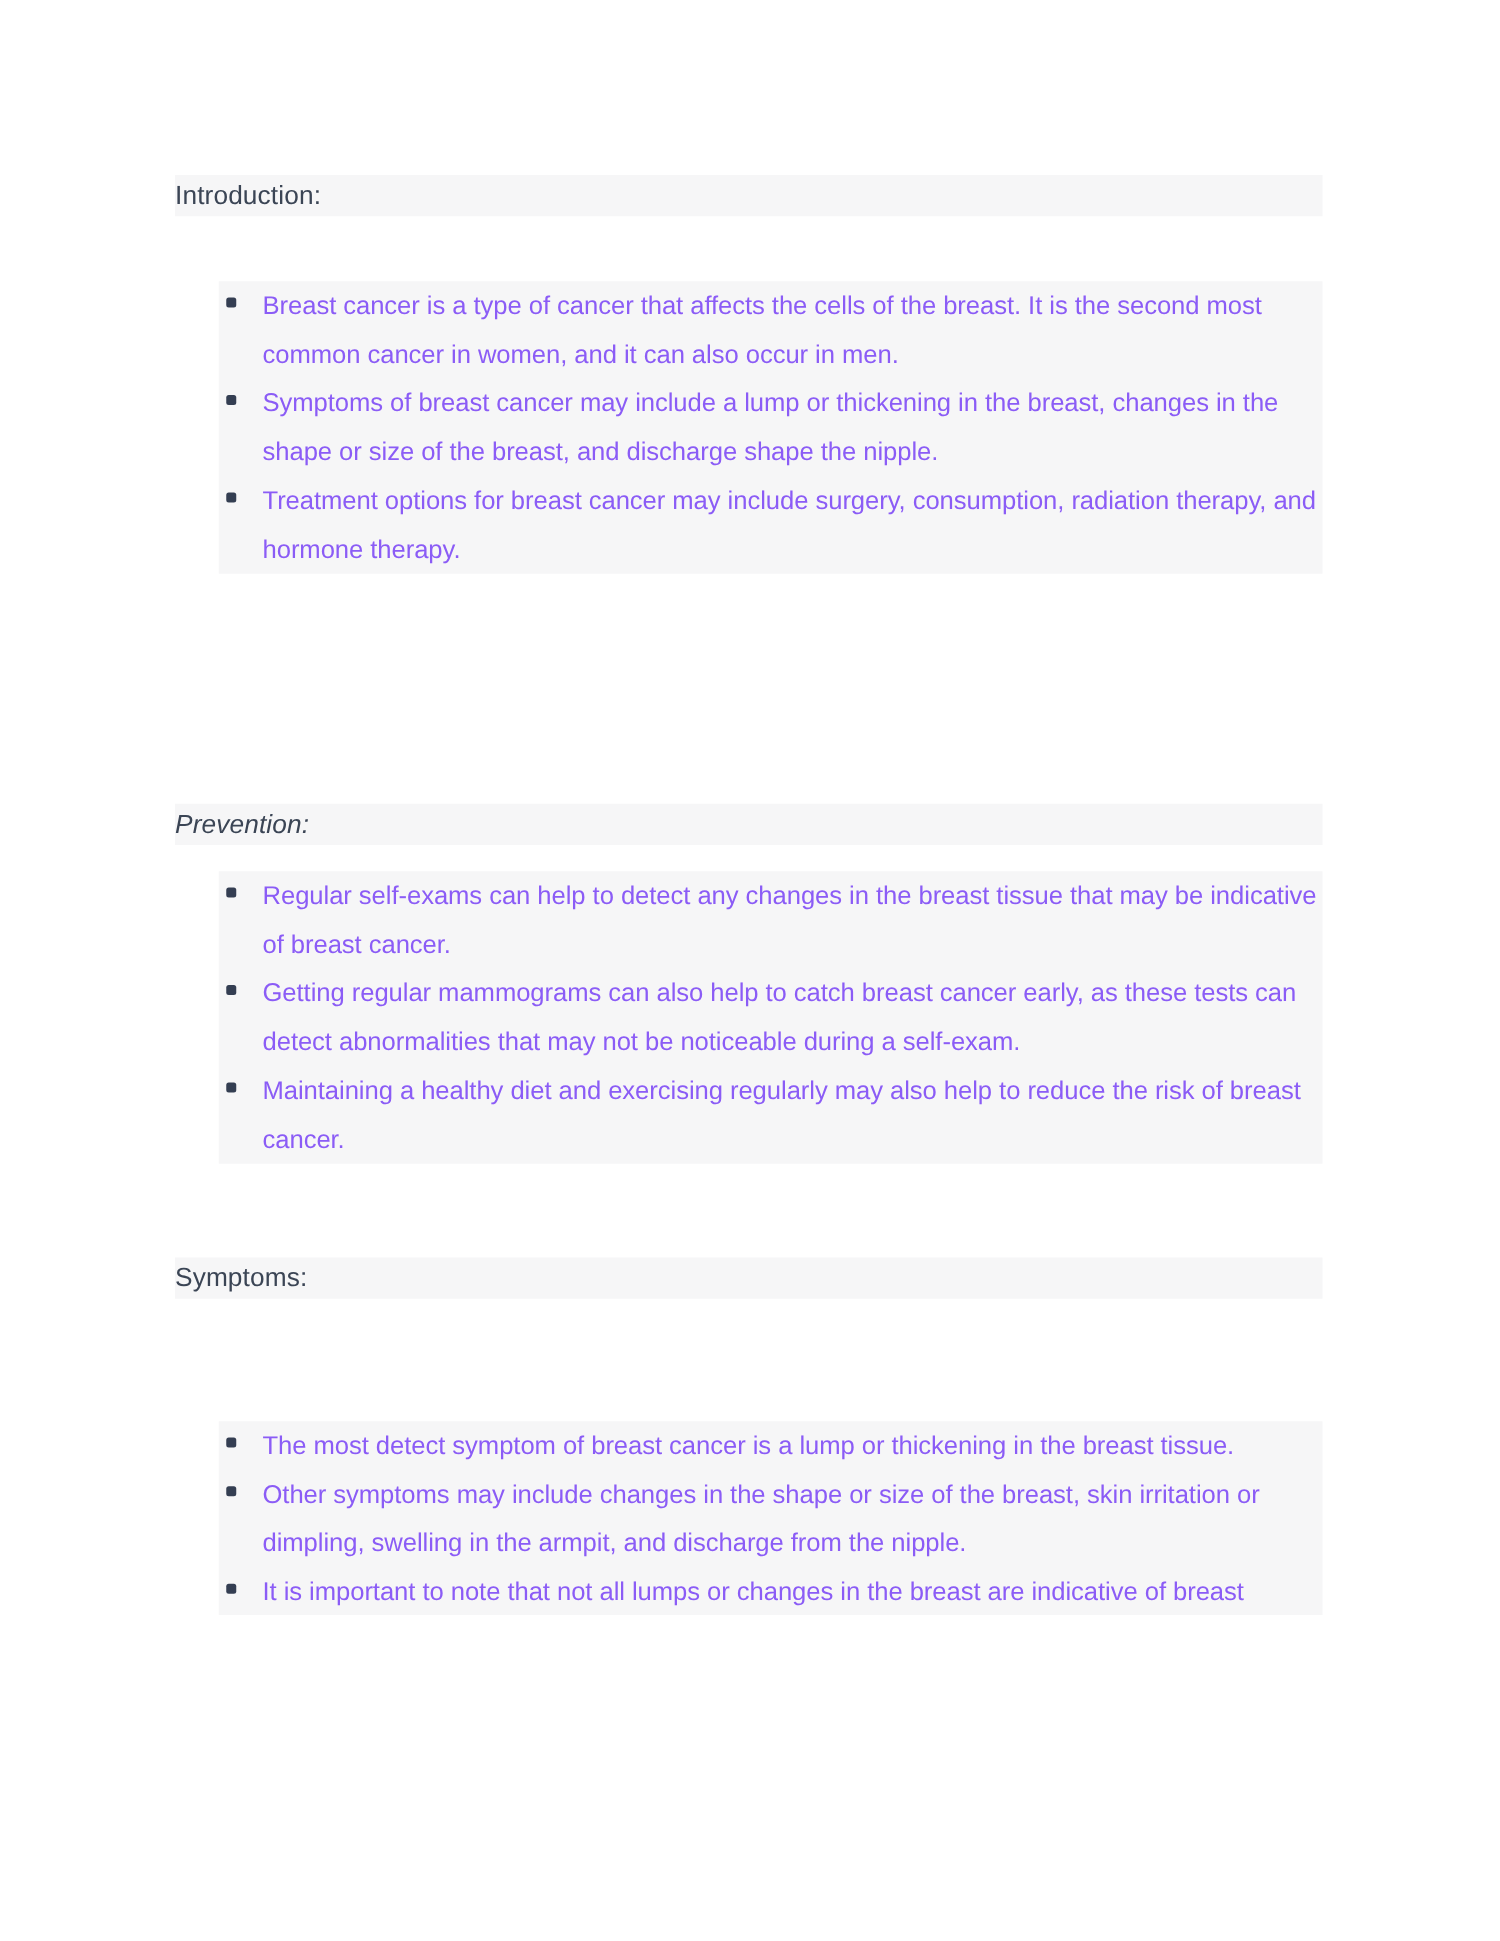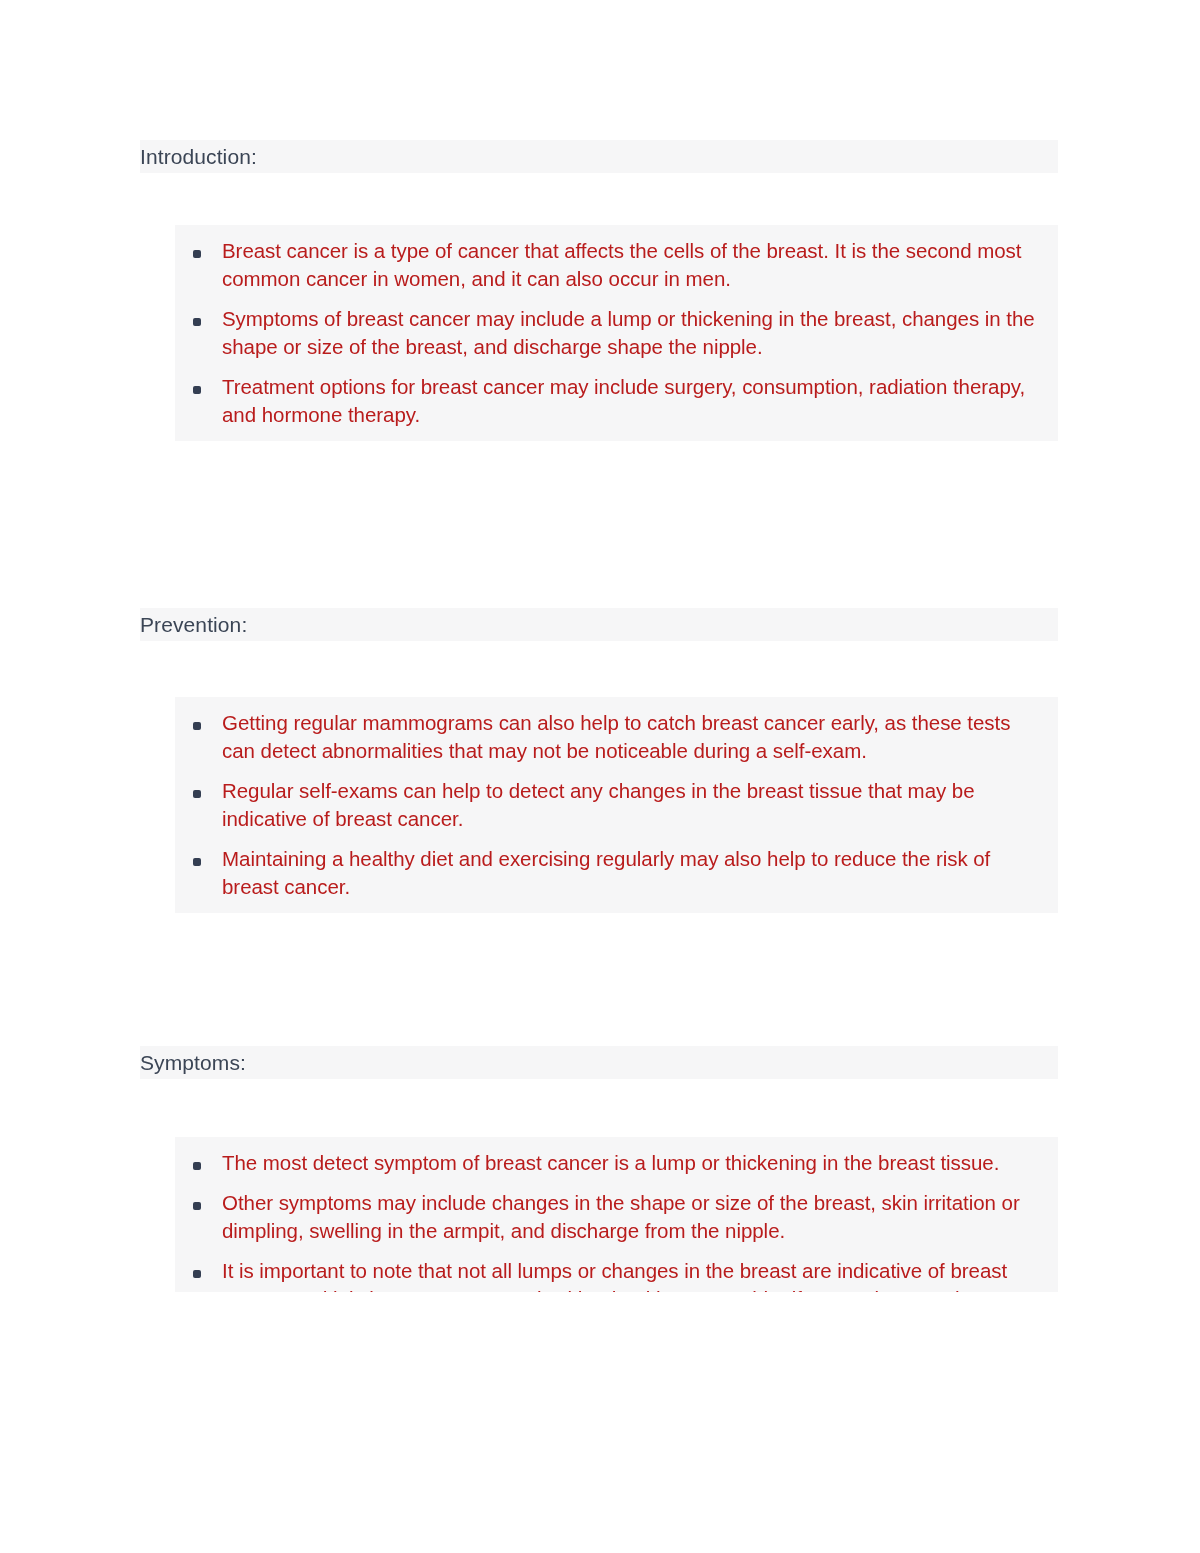--- a/index.html
+++ b/index.html
@@ -48,26 +48,26 @@
   }
 
   .bullet-list {
     list-style: none;
     margin: 0;
     padding: 0;
   }
 
   .bullet-item {
     position: relative;
-    color: #b91c1c;
+    color: #8b5cf6;
     font-size: 20.5px;
-    line-height: 28px;
+    line-height: 39px;
     padding-left: 35px;
     padding-right: 4px;
-    margin: 12px;
+    margin: 0;
     letter-spacing: -0.05px;
   }
 
   .bullet-dot {
     position: absolute;
     left: 6px;
     top: 13px;
     width: 8px;
     height: 8px;
     background: #343e52;
@@ -95,40 +95,40 @@
         <span class="bullet-dot"></span>
         <span class="bullet-text">Symptoms of breast cancer may include a lump or thickening in the breast, changes in the shape or size of the breast, and discharge shape the nipple.</span>
       </li>
       <li class="bullet-item">
         <span class="bullet-dot"></span>
         <span class="bullet-text">Treatment options for breast cancer may include surgery, consumption, radiation therapy, and hormone therapy.</span>
       </li>
     </ul>
   </div>
 
-  <div class="section-heading" style="top:608px;">Prevention:</div>
+  <div class="section-heading" style="top:643px;font-style:italic;">Prevention:</div>
 
   <div class="list-block" style="top:697px;">
     <ul class="bullet-list">
       <li class="bullet-item">
         <span class="bullet-dot"></span>
-        <span class="bullet-text">Getting regular mammograms can also help to catch breast cancer early, as these tests can detect abnormalities that may not be noticeable during a self-exam.</span>
+        <span class="bullet-text">Regular self-exams can help to detect any changes in the breast tissue that may be indicative of breast cancer.</span>
       </li>
       <li class="bullet-item">
         <span class="bullet-dot"></span>
-        <span class="bullet-text">Regular self-exams can help to detect any changes in the breast tissue that may be indicative of breast cancer.</span>
+        <span class="bullet-text">Getting regular mammograms can also help to catch breast cancer early, as these tests can detect abnormalities that may not be noticeable during a self-exam.</span>
       </li>
       <li class="bullet-item">
         <span class="bullet-dot"></span>
         <span class="bullet-text">Maintaining a healthy diet and exercising regularly may also help to reduce the risk of breast cancer.</span>
       </li>
     </ul>
   </div>
 
-  <div class="section-heading" style="top:1046px;">Symptoms:</div>
+  <div class="section-heading" style="top:1006px;">Symptoms:</div>
 
   <div class="list-block" style="top:1137px;">
     <ul class="bullet-list">
       <li class="bullet-item">
         <span class="bullet-dot"></span>
         <span class="bullet-text">The most detect symptom of breast cancer is a lump or thickening in the breast tissue.</span>
       </li>
       <li class="bullet-item">
         <span class="bullet-dot"></span>
         <span class="bullet-text">Other symptoms may include changes in the shape or size of the breast, skin irritation or dimpling, swelling in the armpit, and discharge from the nipple.</span>

